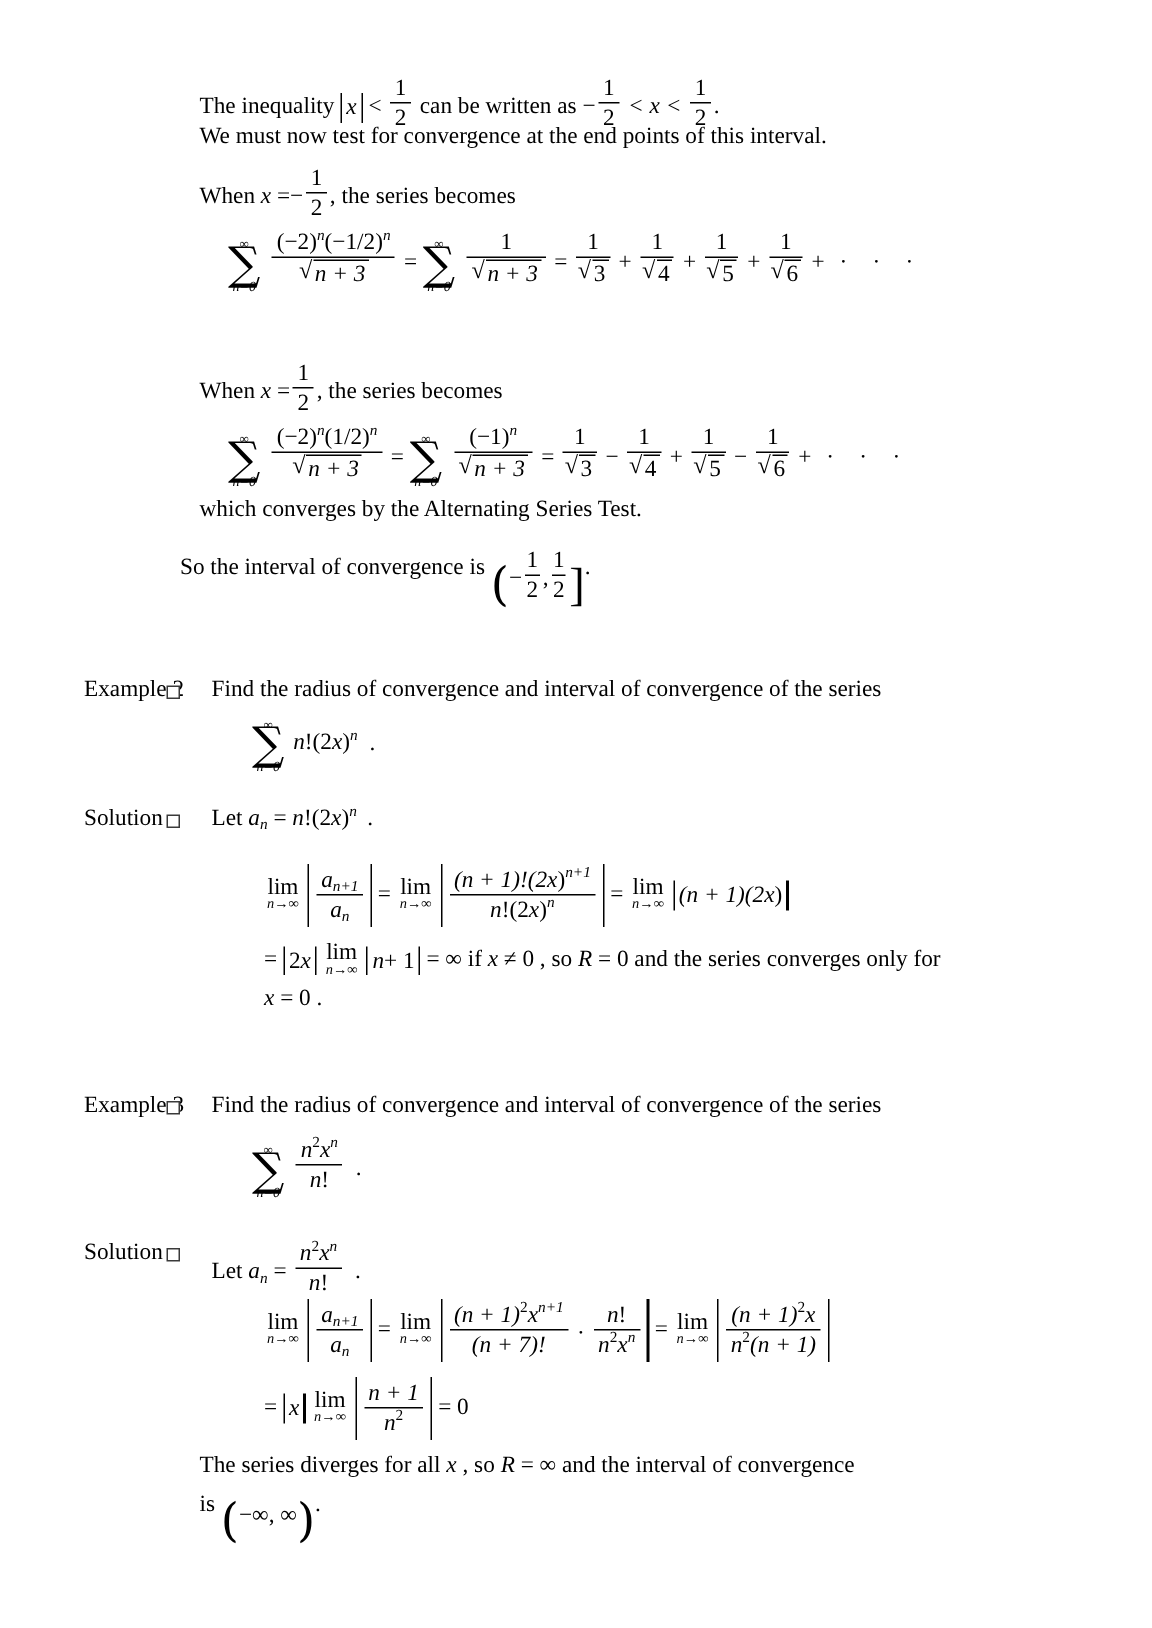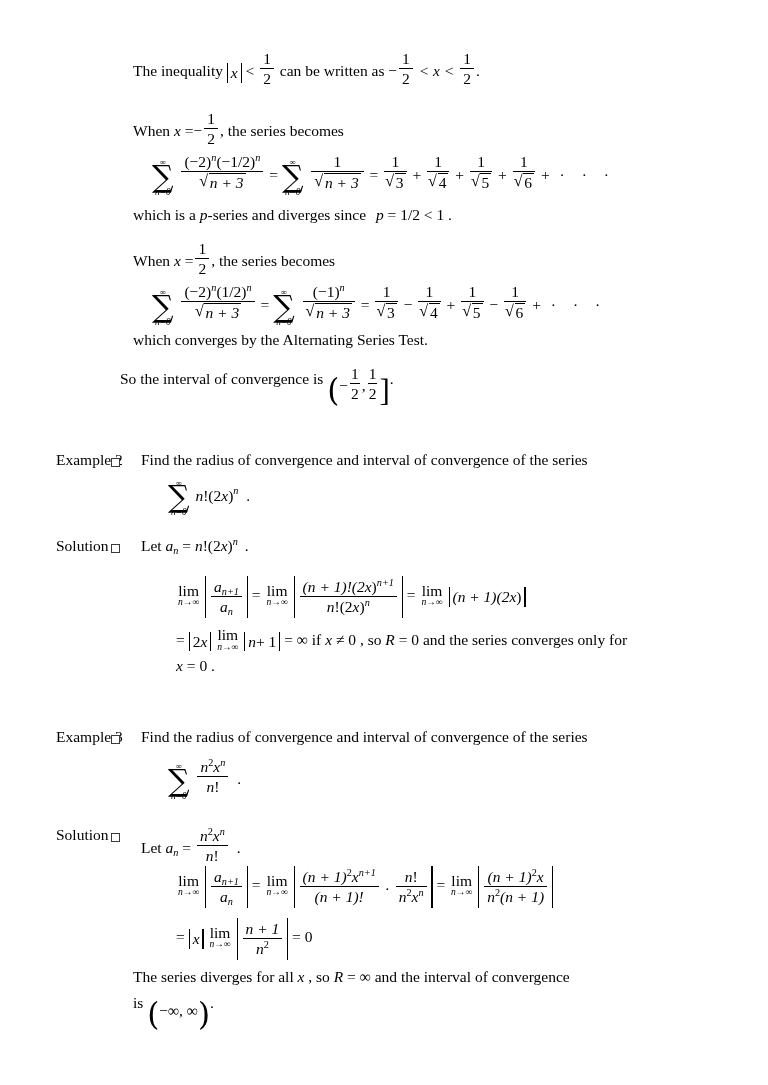--- a/index.html
+++ b/index.html
@@ -136,20 +136,21 @@
       <span class="num">1</span>
       <span class="den">2</span>
     </span>
     <span class="it">&lt; x &lt;</span>
     <span class="frac">
       <span class="num">1</span>
       <span class="den">2</span>
     </span><span>.</span>
   </div>
 
+  <div class="ln" style="left:133px; top:83px;">We must now test for convergence at the end points of this interval.</div>
 
   <div class="ln" style="left:133px; top:110px;">
     <span>When</span>
     <span class="it">x</span>
     <span>=</span><span>−</span><span class="frac">
       <span class="num">1</span>
       <span class="den">2</span>
     </span><span>, the series becomes</span>
   </div>
 
@@ -190,26 +191,20 @@
     </span>
     <span>+</span>
     <span class="frac tight">
       <span class="num">1</span>
       <span class="den"><span class="sqrt"><span class="rad">6</span></span></span>
     </span>
     <span>+</span>
     <span class="dots" style="margin-left:6px;">· · ·</span>
   </div>
 
-  <div class="ln" style="left:133px; top:207px;">
-    <span>which is a</span>
-    <span class="it">p</span><span>-series and diverges since</span>
-    <span class="it" style="margin-left:6px;">p</span>
-    <span>= 1/2 &lt; 1 .</span>
-  </div>
 
   <div class="ln" style="left:133px; top:240px;">
     <span>When</span>
     <span class="it">x</span>
     <span>=</span><span class="frac">
       <span class="num">1</span>
       <span class="den">2</span>
     </span><span>, the series becomes</span>
   </div>
 
@@ -388,21 +383,21 @@
       </span>
     </span>
     <span>=</span>
     <span class="lim">
       <span class="op">lim</span>
       <span class="sub">n→∞</span>
     </span>
     <span class="abs">
       <span class="frac">
         <span class="num"><span class="it">(n + 1)</span><sup class="en">2</sup><span class="it">x</span><sup class="e">n+1</sup></span>
-        <span class="den"><span class="it">(n + 1)!</span></span>
+        <span class="den"><span class="it">(n + 7)!</span></span>
       </span>
       <span>·</span>
       <span class="frac">
         <span class="num"><span class="it">n</span><span>!</span></span>
         <span class="den"><span class="it">n</span><sup class="en">2</sup><span class="it">x</span><sup class="e">n</sup></span>
       </span>
     </span>
     <span>=</span>
     <span class="lim">
       <span class="op">lim</span>

